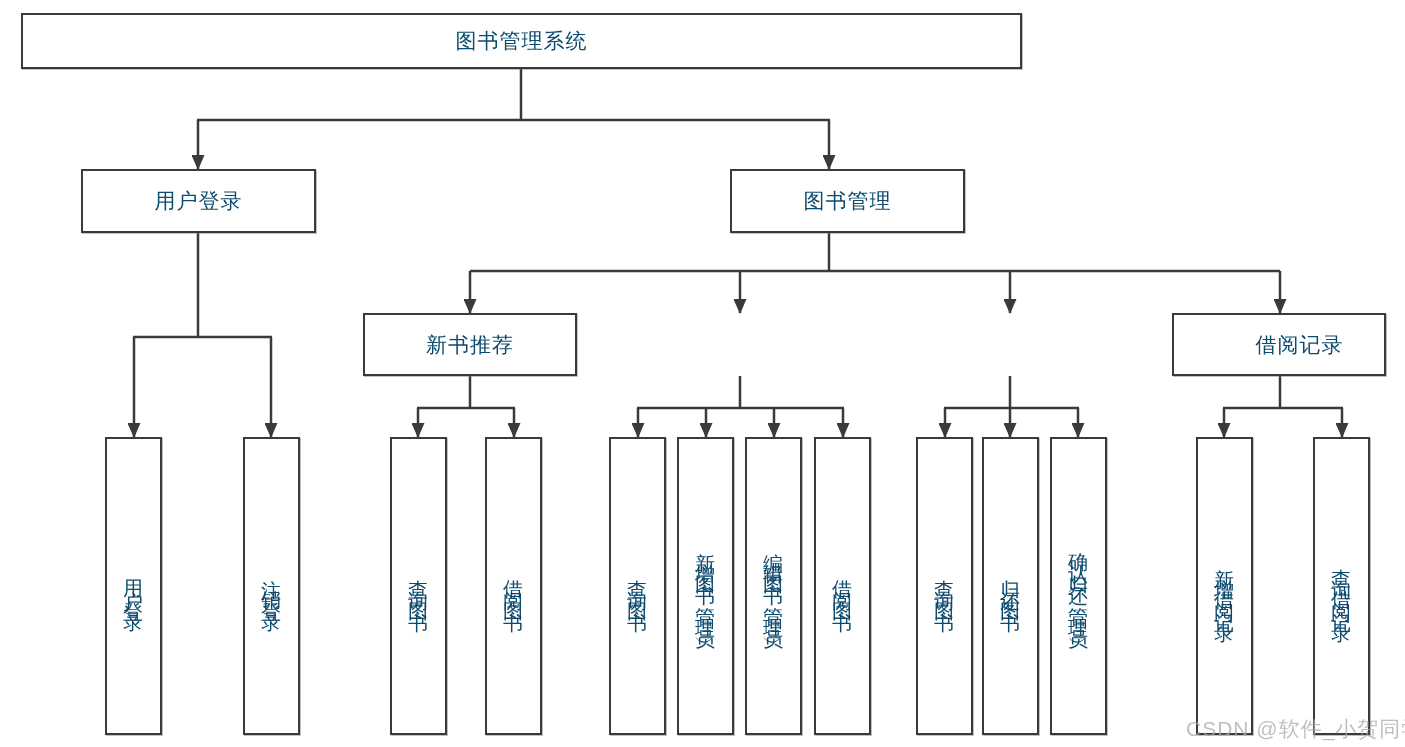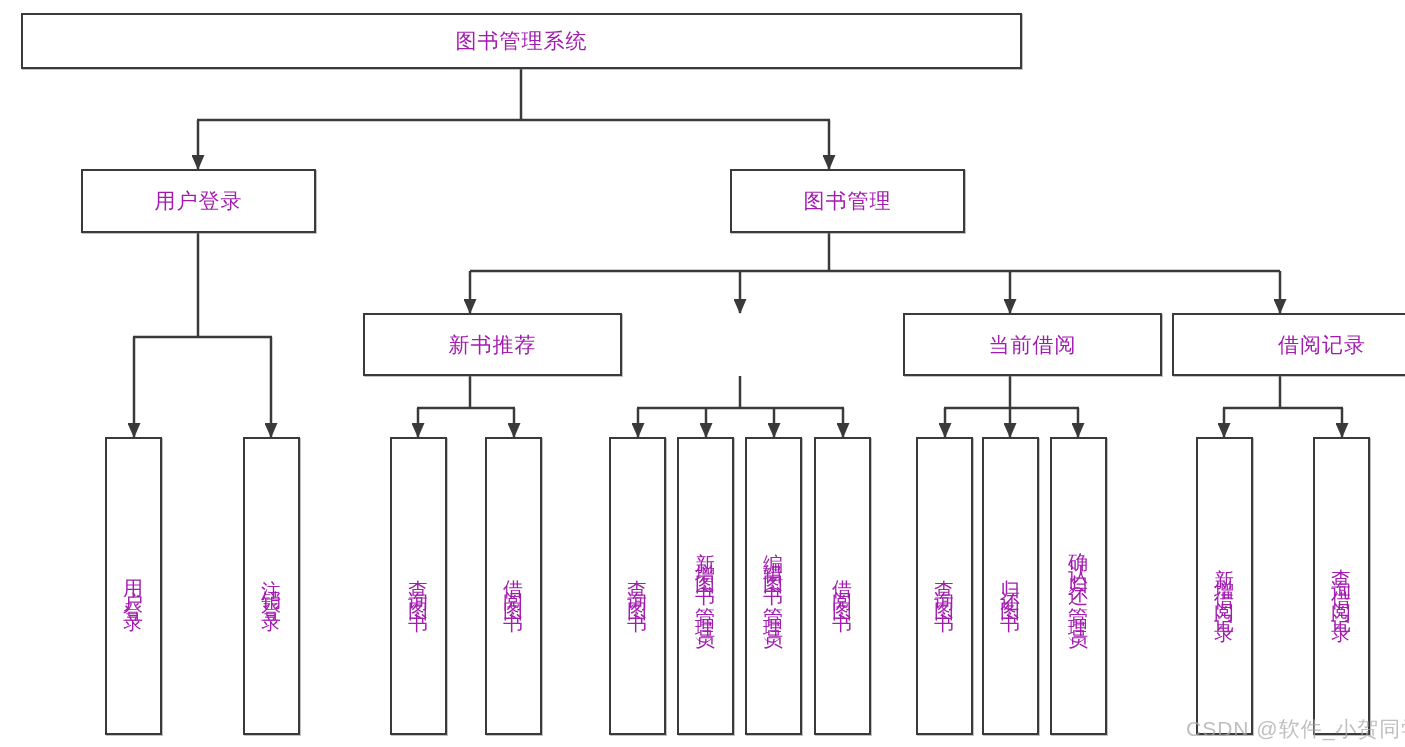--- a/index.html
+++ b/index.html
@@ -20,37 +20,37 @@
   }
   .node {
     position: absolute;
     box-sizing: border-box;
     background: #ffffff;
     border: 2px solid #3a3a3a;
     box-shadow: 1px 1px 0 rgba(120,120,120,0.45);
     display: flex;
     align-items: center;
     justify-content: center;
-    color: #a21caf;
+    color: #0c4a6e;
     z-index: 2;
   }
   .hbox { font-size: 21px; letter-spacing: 1px; }
   .vbox {
     writing-mode: vertical-rl;
     text-orientation: mixed;
     font-size: 20px;
     letter-spacing: 11px;
     line-height: 1;
     width: 57px;
     height: 298px;
     top: 437px;
   }
   .root  { left: 21px;  top: 13px;  width: 1001px; height: 56px; }
   .lvl2  { width: 235px; height: 64px; top: 169px; }
-  .lvl3  { width: 259px; height: 63px; top: 313px; }
+  .lvl3  { width: 214px; height: 63px; top: 313px; }
   #watermark {
     position: absolute;
     left: 1186px;
     top: 715px;
     font-size: 21px;
     color: rgba(170,170,170,0.75);
     letter-spacing: 1px;
     z-index: 3;
     white-space: nowrap;
   }
@@ -109,21 +109,20 @@
       <path d="M1342,408 L1342,437" marker-end="url(#arr)"></path>
     </g>
   </svg>
 
   <div class="node hbox root">图书管理系统</div>
 
   <div class="node hbox lvl2" style="left:81px;">用户登录</div>
   <div class="node hbox lvl2" style="left:730px;">图书管理</div>
 
   <div class="node hbox lvl3" style="left:363px;">新书推荐</div>
-  <div class="node hbox lvl3" style="left:903px;">当前借阅</div>
   <div class="node hbox lvl3" style="left:1172px;padding-left:41px;">借阅记录</div>
 
   <div class="node vbox" style="left:105px;">用户登录</div>
   <div class="node vbox" style="left:243px;">注销登录</div>
   <div class="node vbox" style="left:390px;">查询图书</div>
   <div class="node vbox" style="left:485px;">借阅图书</div>
   <div class="node vbox" style="left:609px;">查询图书</div>
   <div class="node vbox" style="left:677px;">新增图书（管理员）</div>
   <div class="node vbox" style="left:745px;">编辑图书（管理员）</div>
   <div class="node vbox" style="left:814px;">借阅图书</div>

